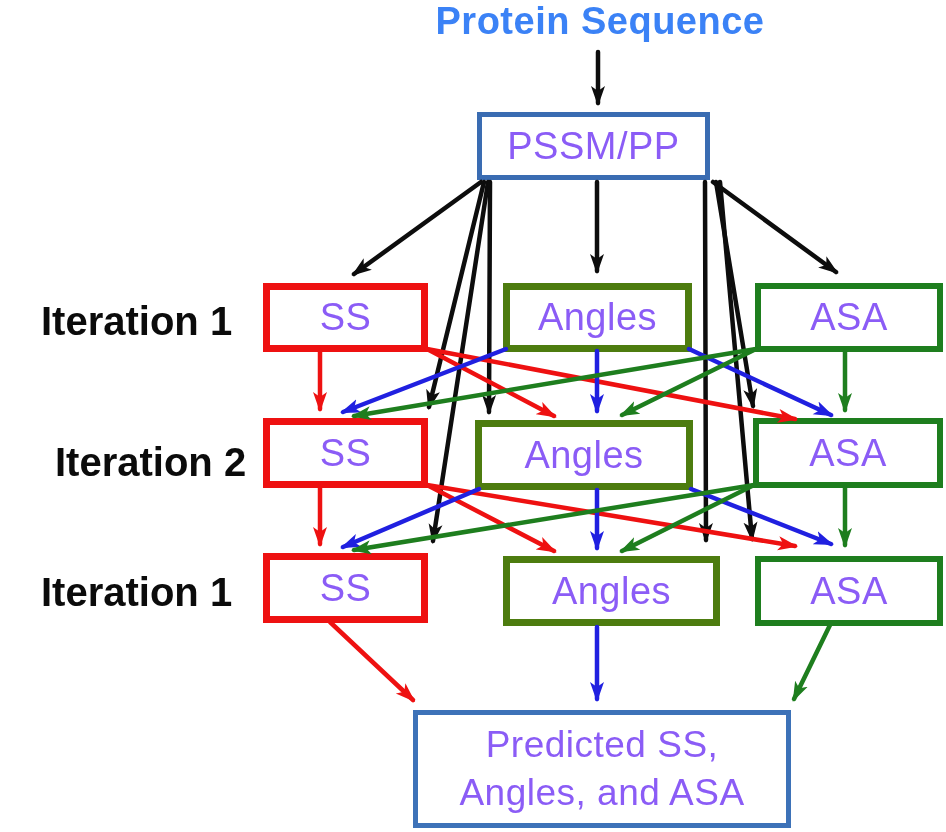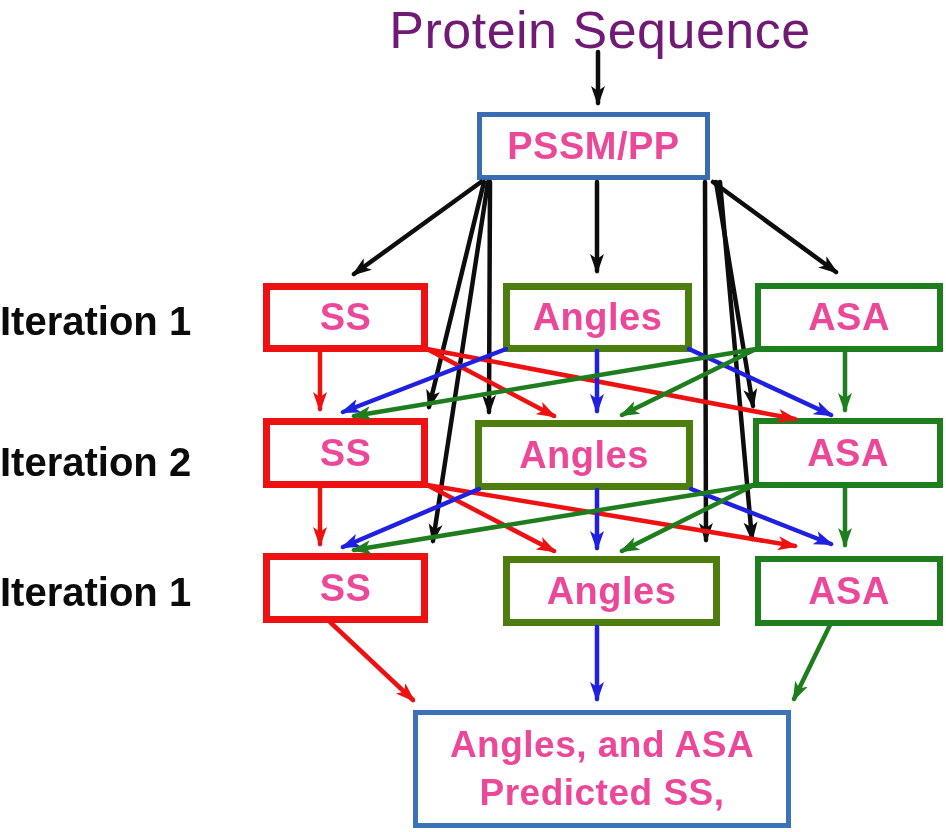--- a/index.html
+++ b/index.html
@@ -8,38 +8,39 @@
     width: 946px;
     height: 832px;
     background: #ffffff;
     overflow: hidden;
     font-family: "Liberation Sans", sans-serif;
   }
   .title {
     position: absolute;
     left: 310px; top: 0px; width: 580px;
     text-align: center;
-    font-size: 52px; font-weight: normal; color: #701a75;
+    font-size: 38px; font-weight: bold; color: #3b82f6;
     letter-spacing: 0.5px;
   }
   .iter-label {
     position: absolute;
     left: 0px; width: 230px;
     font-size: 40px; font-weight: bold; color: #0b0b0b;
     white-space: nowrap;
+    padding-left: 41px;
   }
   .iter-1 { top: 299px; }
-  .iter-2 { top: 440px; }
+  .iter-2 { top: 440px; margin-left: 14px; }
   .iter-3 { top: 570px; }
   .node {
     position: absolute;
     display: flex; align-items: center; justify-content: center;
     box-sizing: border-box;
     background: #ffffff;
-    font-size: 38px; font-weight: bold; color: #ec4899;
+    font-size: 38px; font-weight: normal; color: #8b5cf6;
     letter-spacing: 0.5px;
   }
   .b-red   { border: 7px solid #ee1111; text-align: center; }
   .b-blue  { border: 7px solid #4d7c0f; }
   .b-green { border: 6px solid #1e7e1e; }
   .b-steel { border: 5px solid #3a6cb2; }
   .n-pssm    { left: 477px; top: 112px; width: 233px; height: 68px; }
   .n-ss1     { left: 263px; top: 283px; width: 165px; height: 69px; }
   .n-angles1 { left: 503px; top: 283px; width: 189px; height: 69px; }
   .n-asa1    { left: 755px; top: 283px; width: 188px; height: 69px; }
@@ -78,22 +79,22 @@
 
   <div class="node b-red   n-ss2">SS</div>
   <div class="node b-blue  n-angles2">Angles</div>
   <div class="node b-green n-asa2">ASA</div>
 
   <div class="node b-red   n-ss3">SS</div>
   <div class="node b-blue  n-angles3">Angles</div>
   <div class="node b-green n-asa3">ASA</div>
 
   <div class="node b-steel n-final">
+    <div>Predicted SS,</div>
     <div>Angles, and ASA</div>
-    <div>Predicted SS,</div>
   </div>
 
   <svg class="overlay" width="946" height="832" viewBox="0 0 946 832">
     <defs>
       <marker id="ah-black" markerUnits="userSpaceOnUse" markerWidth="22" markerHeight="16" refX="17" refY="8" orient="auto">
         <path d="M0,1 L20,8 L0,15 L5,8 Z" fill="#0d0d0d"></path>
       </marker>
       <marker id="ah-red" markerUnits="userSpaceOnUse" markerWidth="22" markerHeight="16" refX="17" refY="8" orient="auto">
         <path d="M0,1 L20,8 L0,15 L5,8 Z" fill="#ee1111"></path>
       </marker>

